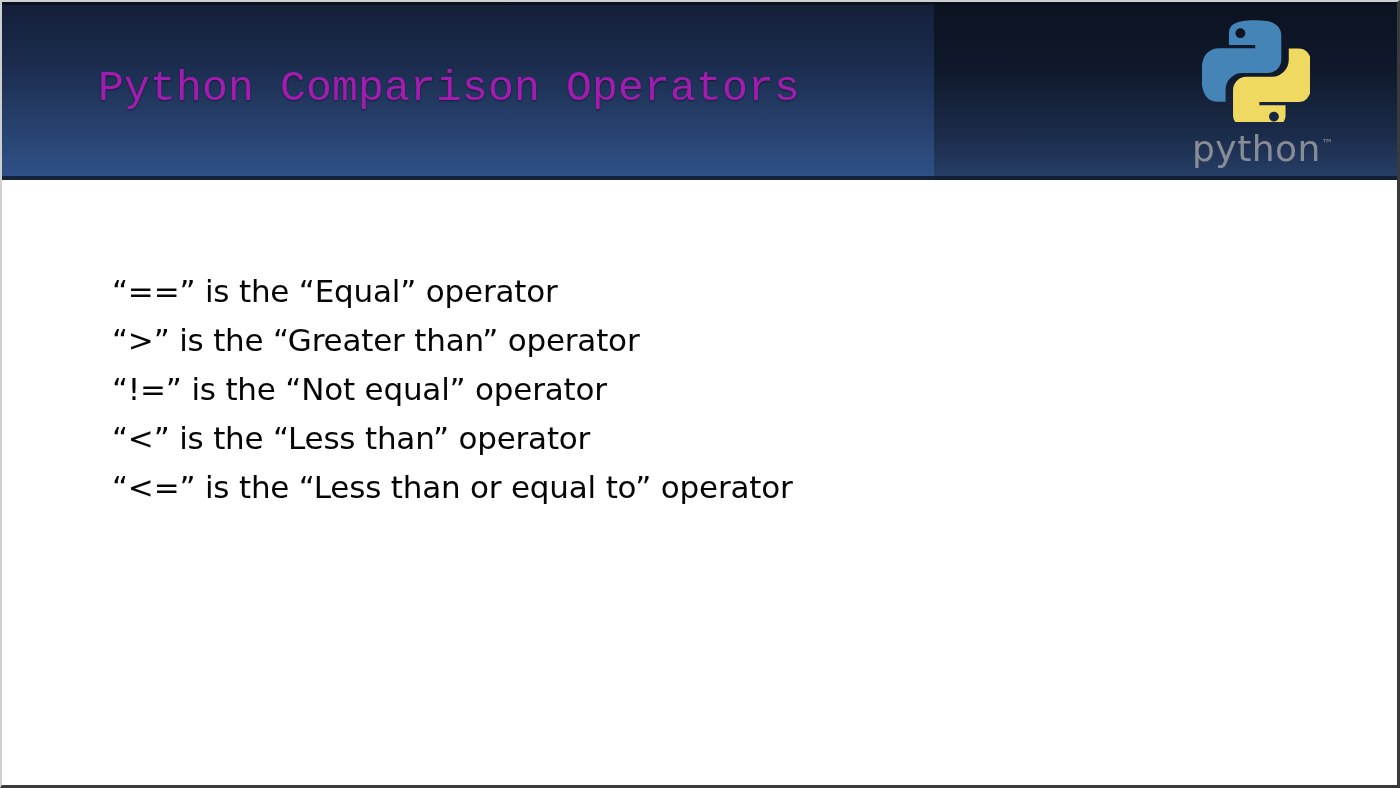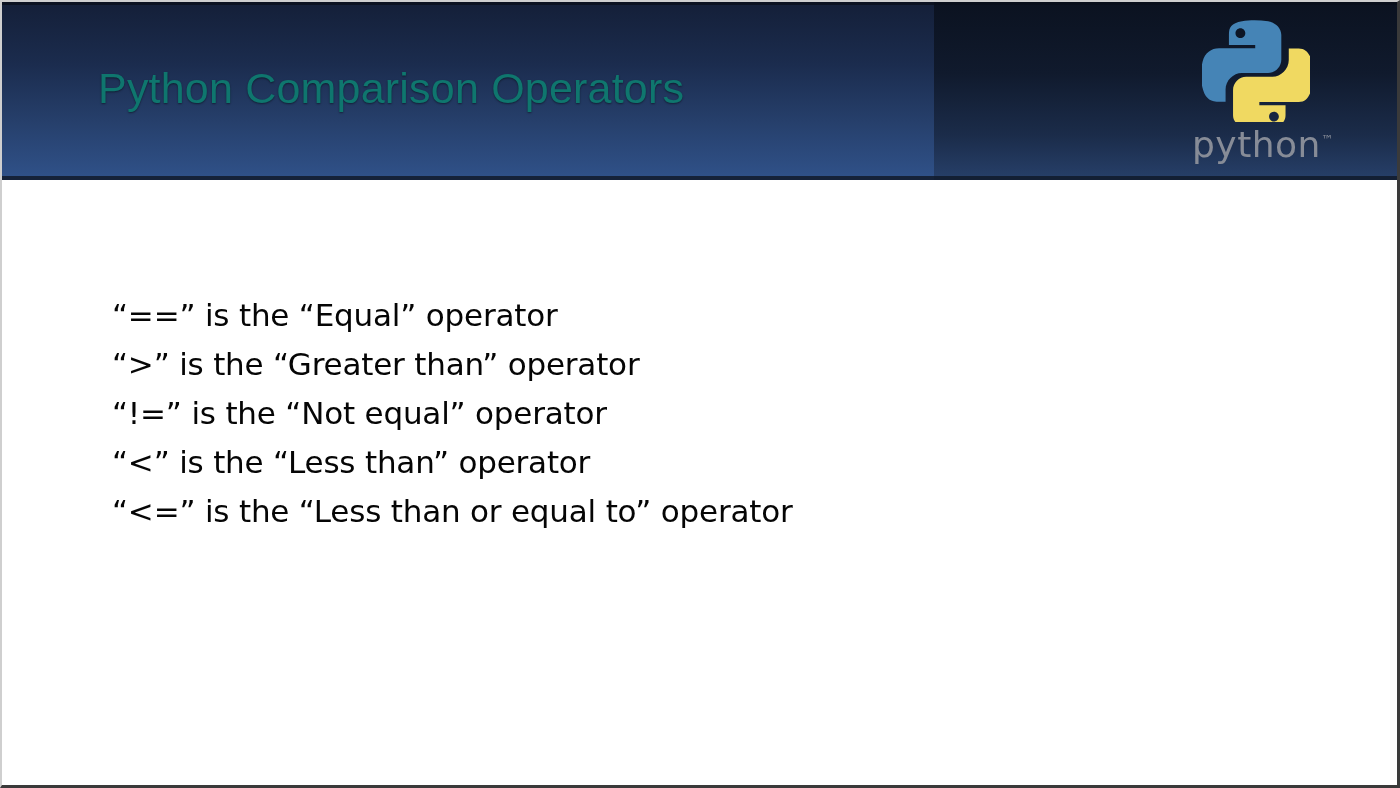--- a/index.html
+++ b/index.html
@@ -68,25 +68,25 @@
     width: 1395px;
     height: 4px;
     background: #111a2b;
     opacity: .85;
   }
 
   .slide-title {
     position: absolute;
     left: 96px;
     top: 62px;
-    font-family: Liberation Sans, sans-serif;
+    font-family: Liberation Mono, monospace;
     font-size: 43px;
     font-weight: 400;
     letter-spacing: 0.2px;
-    color: #0f766e;
+    color: #a21caf;
     white-space: nowrap;
     text-shadow: 0 1px 2px rgba(0,0,0,.45);
   }
 
   
   .python-logo {
     position: absolute;
     left: 1185px;
     top: 16px;
     width: 150px;
@@ -103,37 +103,36 @@
     position: absolute;
     left: 5px;
     top: 100px;
     width: 145px;
     height: 44px;
     font-family: "DejaVu Sans", sans-serif;
     font-size: 36px;
     font-weight: 400;
     color: #878c97;
     letter-spacing: 0.5px;
-    line-height: 44px;
+    line-height: 52px;
   }
   .python-tm {
     font-size: 12px;
     vertical-align: super;
     color: #878c97;
   }
 
   
   .body-area {
     position: absolute;
     left: 0;
     top: 178px;
     width: 1395px;
     height: 494px;
     background: #ffffff;
-    margin-top: 24px;
   }
   .bullet-list {
     position: absolute;
     left: 110px;
     top: 87px;
     margin: 0;
     padding: 0;
     list-style: none;
   }
   .bullet-line {

